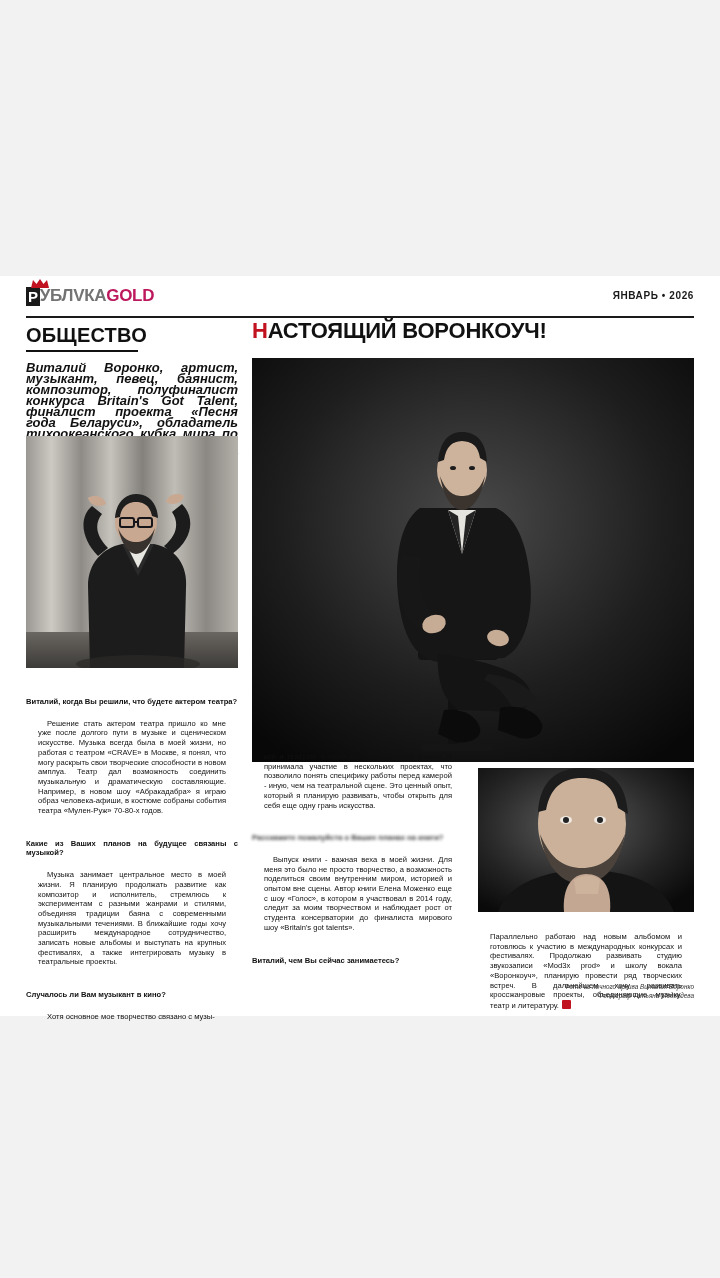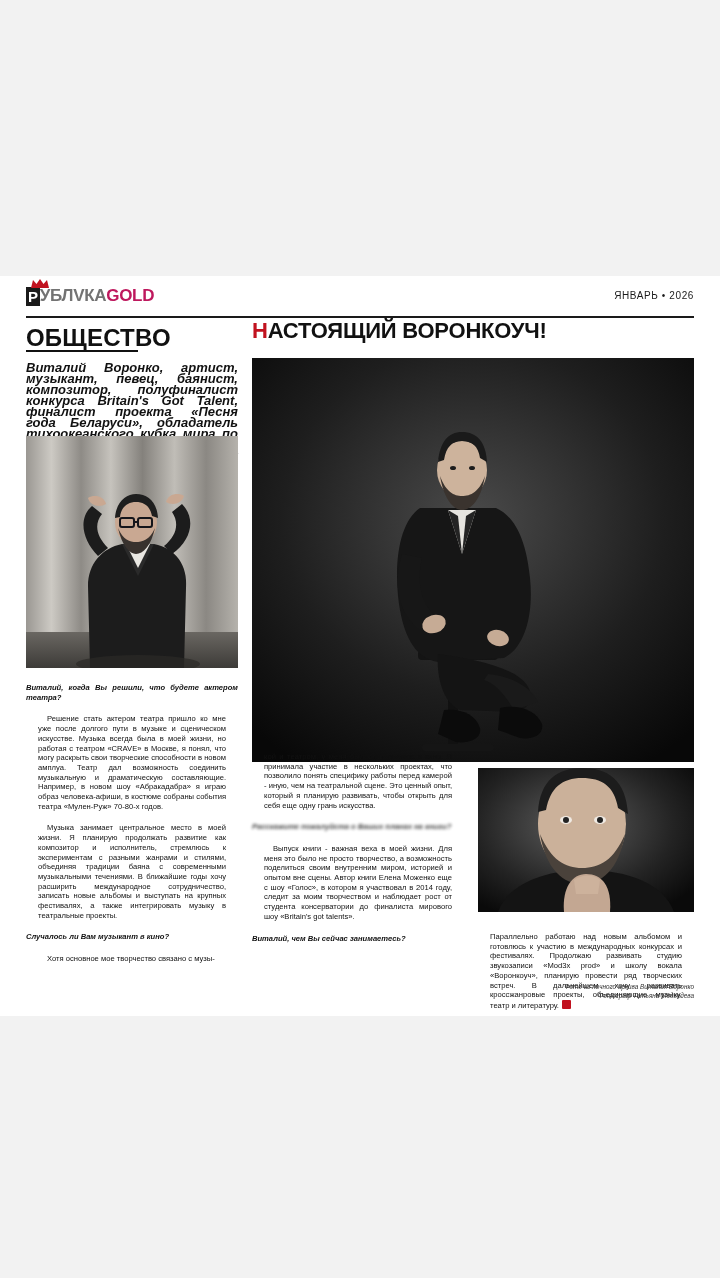--- a/index.html
+++ b/index.html
@@ -63,39 +63,39 @@
     color: #fff;
     font-size: 15px;
     padding: 1px 2px 1px 2px;
     margin-right: 0px;
   }
   .issue-date {
     position: absolute;
     right: 0;
     top: 4px;
     font-size: 10px;
-    font-weight: normal;
+    font-weight: bold;
     letter-spacing: 0.6px;
     color: #1a1a1a;
   }
   .masthead-rule {
     position: absolute;
     left: 26px;
     top: 40px;
     width: 668px;
     height: 2px;
     background: #1a1a1a;
   }
 
   
   .section-title {
     position: absolute;
     left: 26px;
     top: 48px;
-    font-size: 24px;
+    font-size: 20px;
     font-weight: bold;
     color: #111;
     letter-spacing: 0.2px;
   }
   .section-underline {
     position: absolute;
     left: 26px;
     top: 74px;
     width: 112px;
     height: 2px;
@@ -156,23 +156,22 @@
     top: 492px;
     width: 216px;
     height: 144px;
     overflow: hidden;
     background: #1d1d1d;
   }
 
   .q {
     font-weight: bold;
     display: block;
-    margin-top: 9px;
+    margin-top: 23px;
     margin-bottom: 2px;
-    font-style: italic;
   }
   .col {
     position: absolute;
     font-size: 7.6px;
     line-height: 9.7px;
     text-align: justify;
     color: #111;
   }
   .col p {
     margin: 12px;
@@ -347,20 +346,21 @@
         <circle cx="122" cy="52" r="3" fill="#232323"></circle>
 
         <path d="M86 144 C84 120 94 106 108 106 C124 106 134 118 132 144 Z" fill="#c3a792"></path>
         <path d="M96 112 C104 106 116 106 122 112 L120 126 L98 126 Z" fill="#cdb29c"></path>
       </svg>
     </div>
 
     <div class="col" id="col1">
       <span class="q">Виталий, когда Вы решили, что будете актером театра?</span>
       <p>Решение стать актером театра пришло ко мне уже после долгого пути в музыке и сценическом искусстве. Музыка всегда была в моей жизни, но работая с театром «CRAVE» в Москве, я понял, что могу раскрыть свои творческие способности в новом амплуа. Театр дал возможность соединить музыкальную и драматическую составляющие. Например, в новом шоу «Абракадабра» я играю образ человека-афиши, в костюме собраны события театра «Мулен-Руж» 70-80-х годов.</p>
+      <span class="q">Какие из Ваших планов на будущее связаны с музыкой?</span>
       <p>Музыка занимает центральное место в моей жизни. Я планирую продолжать развитие как композитор и исполнитель, стремлюсь к экспериментам с разными жанрами и стилями, объединяя традиции баяна с современными музыкальными течениями. В ближайшие годы хочу расширить международное сотрудничество, записать новые альбомы и выступать на крупных фестивалях, а также интегрировать музыку в театральные проекты.</p>
       <span class="q">Случалось ли Вам музыкант в кино?</span>
       <p>Хотя основное мое творчество связано с музы-</p>
     </div>
 
     <div class="col" id="col2">
       <p class="noind">кой и театром, у меня был опыт съемок в кино. Я принимала участие в нескольких проектах, что позволило понять специфику работы перед камерой - иную, чем на театральной сцене. Это ценный опыт, который я планирую развивать, чтобы открыть для себя еще одну грань искусства.</p>
       <span class="q blurred">Расскажите пожалуйста о Ваших планах на книги?</span>
       <p>Выпуск книги - важная веха в моей жизни. Для меня это было не просто творчество, а возможность поделиться своим внутренним миром, историей и опытом вне сцены. Автор книги Елена Моженко еще с шоу «Голос», в котором я участвовал в 2014 году, следит за моим творчеством и наблюдает рост от студента консерватории до финалиста мирового шоу «Britain's got talents».</p>
       <span class="q">Виталий, чем Вы сейчас занимаетесь?</span>

